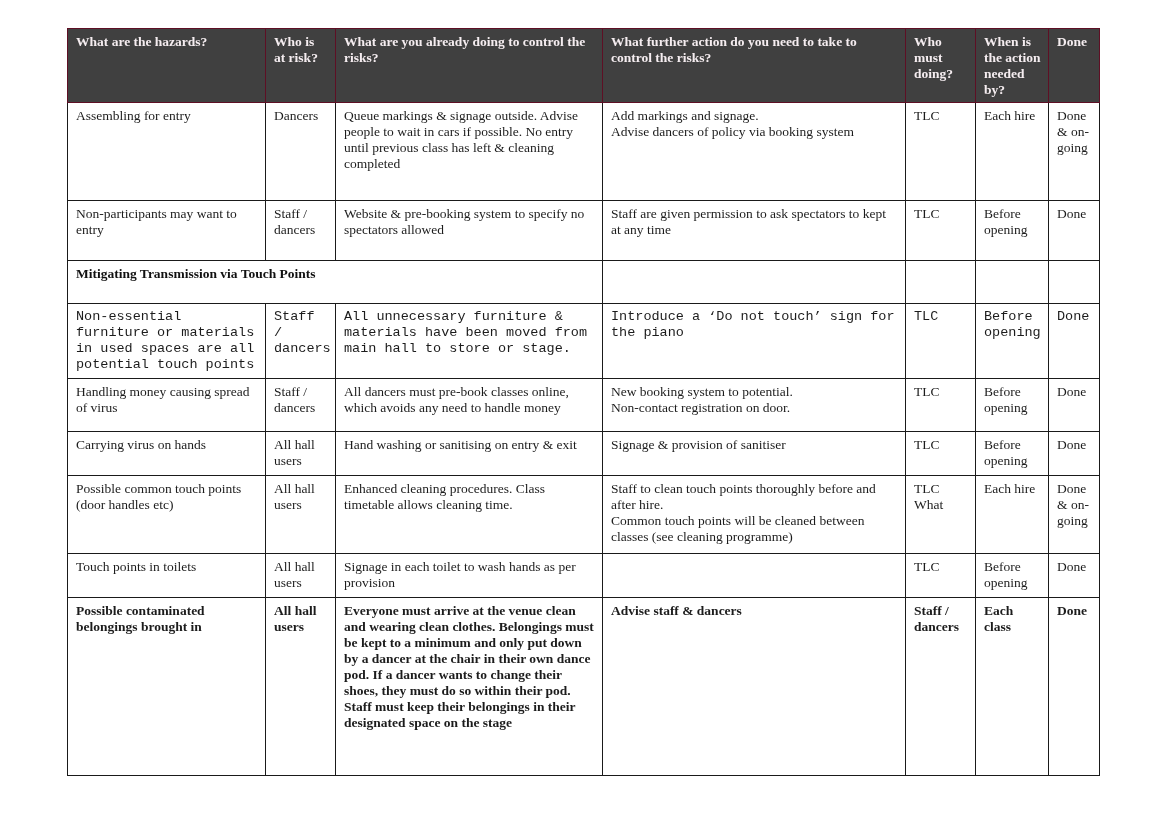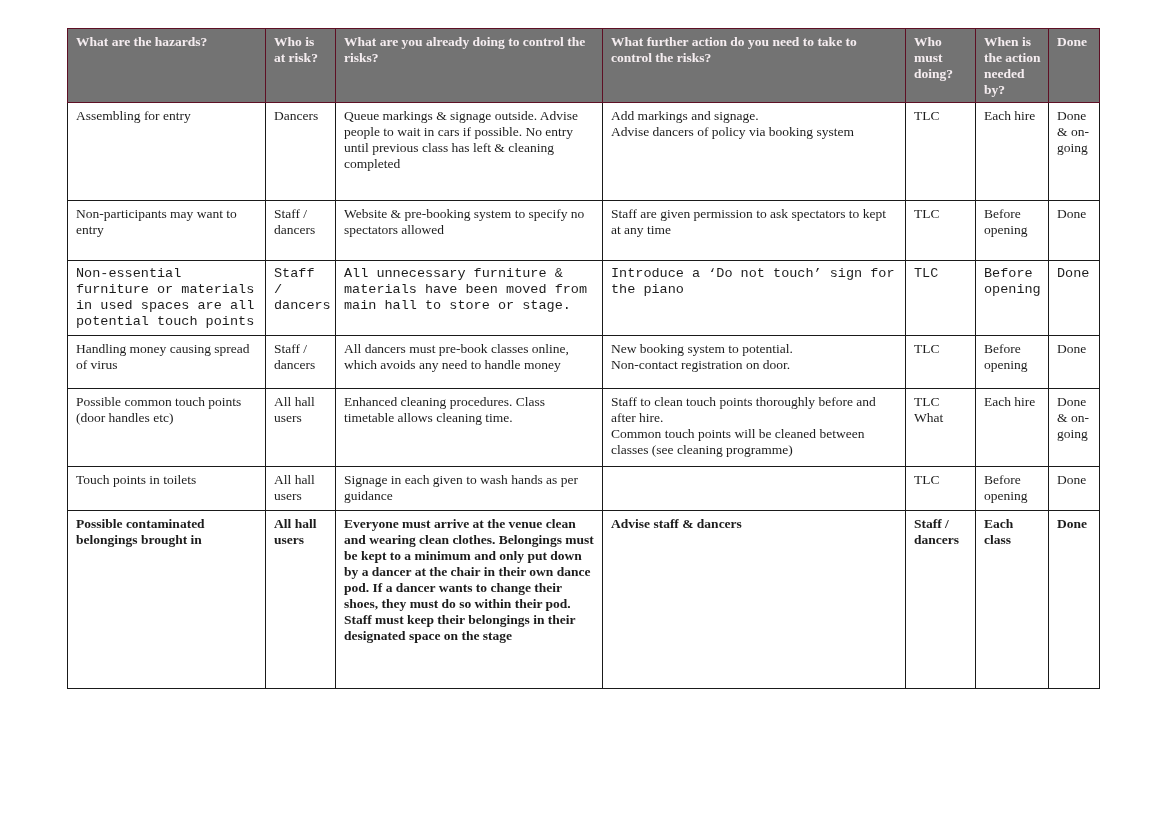--- a/index.html
+++ b/index.html
@@ -38,21 +38,21 @@
   table.risk th, table.risk td {
     border: 1px solid #1a1a1a;
     vertical-align: top;
     padding: 5px 7px 4px 8px;
     font-size: 13.5px;
     line-height: 1.19;
     white-space: pre-line;
     overflow: hidden;
   }
   table.risk thead th {
-    background: #737373;
+    background: #404040;
     color: #f5edf0;
     font-weight: bold;
     text-align: left;
     border-color: #5e0f24;
   }
   tr.rh-header { height: 74px; }
   tr.rh1 { height: 98px; }
   tr.rh2 { height: 60px; }
   tr.rh-section { height: 43px; }
   tr.rh3 { height: 62px; font-family: Liberation Mono, monospace; }
@@ -109,53 +109,69 @@
       </tr>
       <tr class="rh2">
         <td>Non-participants may want to entry</td>
         <td>Staff / dancers</td>
         <td>Website &amp; pre-booking system to specify no spectators allowed</td>
         <td>Staff are given permission to ask spectators to kept at any time</td>
         <td>TLC</td>
         <td>Before opening</td>
         <td>Done</td>
       </tr>
+      <tr class="rh-section">
+        <td class="section-cell" colspan="3">Mitigating Transmission via Touch Points</td>
+        <td></td>
+        <td></td>
+        <td></td>
+        <td></td>
+      </tr>
       <tr class="rh3">
         <td>Non-essential furniture or materials in used spaces are all potential touch points</td>
         <td>Staff / dancers</td>
         <td>All unnecessary furniture &amp; materials have been moved from main hall to store or stage.</td>
         <td>Introduce a ‘Do not touch’ sign for the piano</td>
         <td>TLC</td>
         <td>Before opening</td>
         <td>Done</td>
       </tr>
       <tr class="rh4">
         <td>Handling money causing spread of virus</td>
         <td>Staff / dancers</td>
         <td>All dancers must pre-book classes online, which avoids any need to handle money</td>
         <td>New booking system to potential.
 Non-contact registration on door.</td>
         <td>TLC</td>
         <td>Before opening</td>
         <td>Done</td>
       </tr>
+      <tr class="rh5">
+        <td>Carrying virus on hands</td>
+        <td>All hall users</td>
+        <td>Hand washing or sanitising on entry &amp; exit</td>
+        <td>Signage &amp; provision of sanitiser</td>
+        <td>TLC</td>
+        <td>Before opening</td>
+        <td>Done</td>
+      </tr>
       <tr class="rh6">
         <td>Possible common touch points (door handles etc)</td>
         <td>All hall users</td>
         <td>Enhanced cleaning procedures. Class timetable allows cleaning time.</td>
         <td>Staff to clean touch points thoroughly before and after hire.
 Common touch points will be cleaned between classes (see cleaning programme)</td>
         <td>TLC What</td>
         <td>Each hire</td>
         <td>Done &amp; on-going</td>
       </tr>
       <tr class="rh7">
         <td>Touch points in toilets</td>
         <td>All hall users</td>
-        <td>Signage in each given to wash hands as per guidance</td>
+        <td>Signage in each toilet to wash hands as per provision</td>
         <td></td>
         <td>TLC</td>
         <td>Before opening</td>
         <td>Done</td>
       </tr>
       <tr class="rh8">
         <td>Possible contaminated belongings brought in</td>
         <td>All hall users</td>
         <td>Everyone must arrive at the venue clean and wearing clean clothes. Belongings must be kept to a minimum and only put down by a dancer at the chair in their own dance pod. If a dancer wants to change their shoes, they must do so within their pod.
 Staff must keep their belongings in their designated space on the stage</td>

